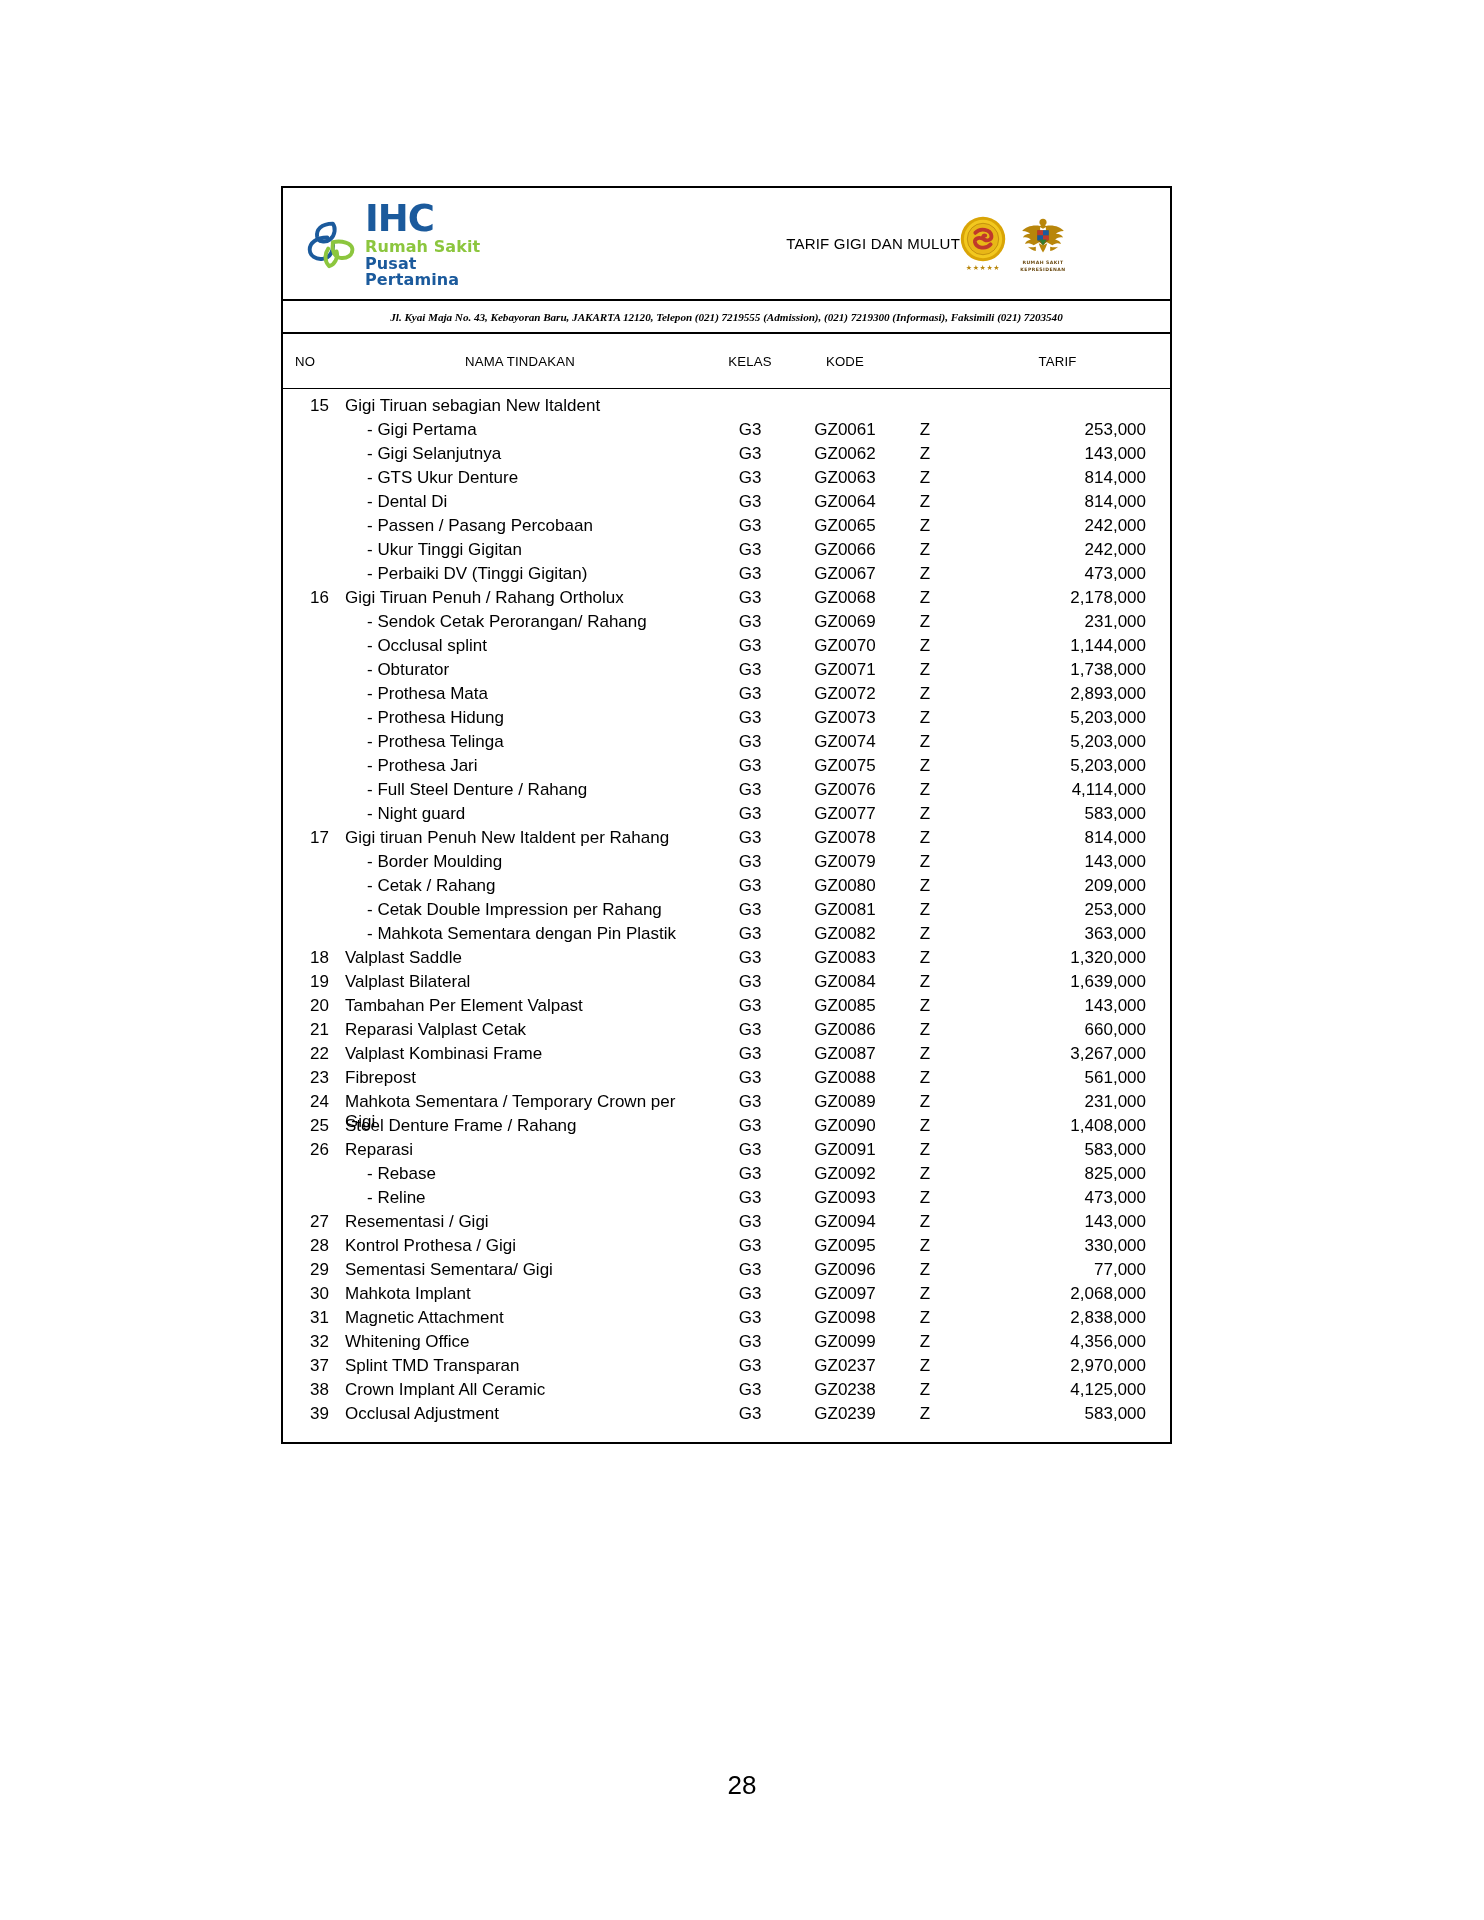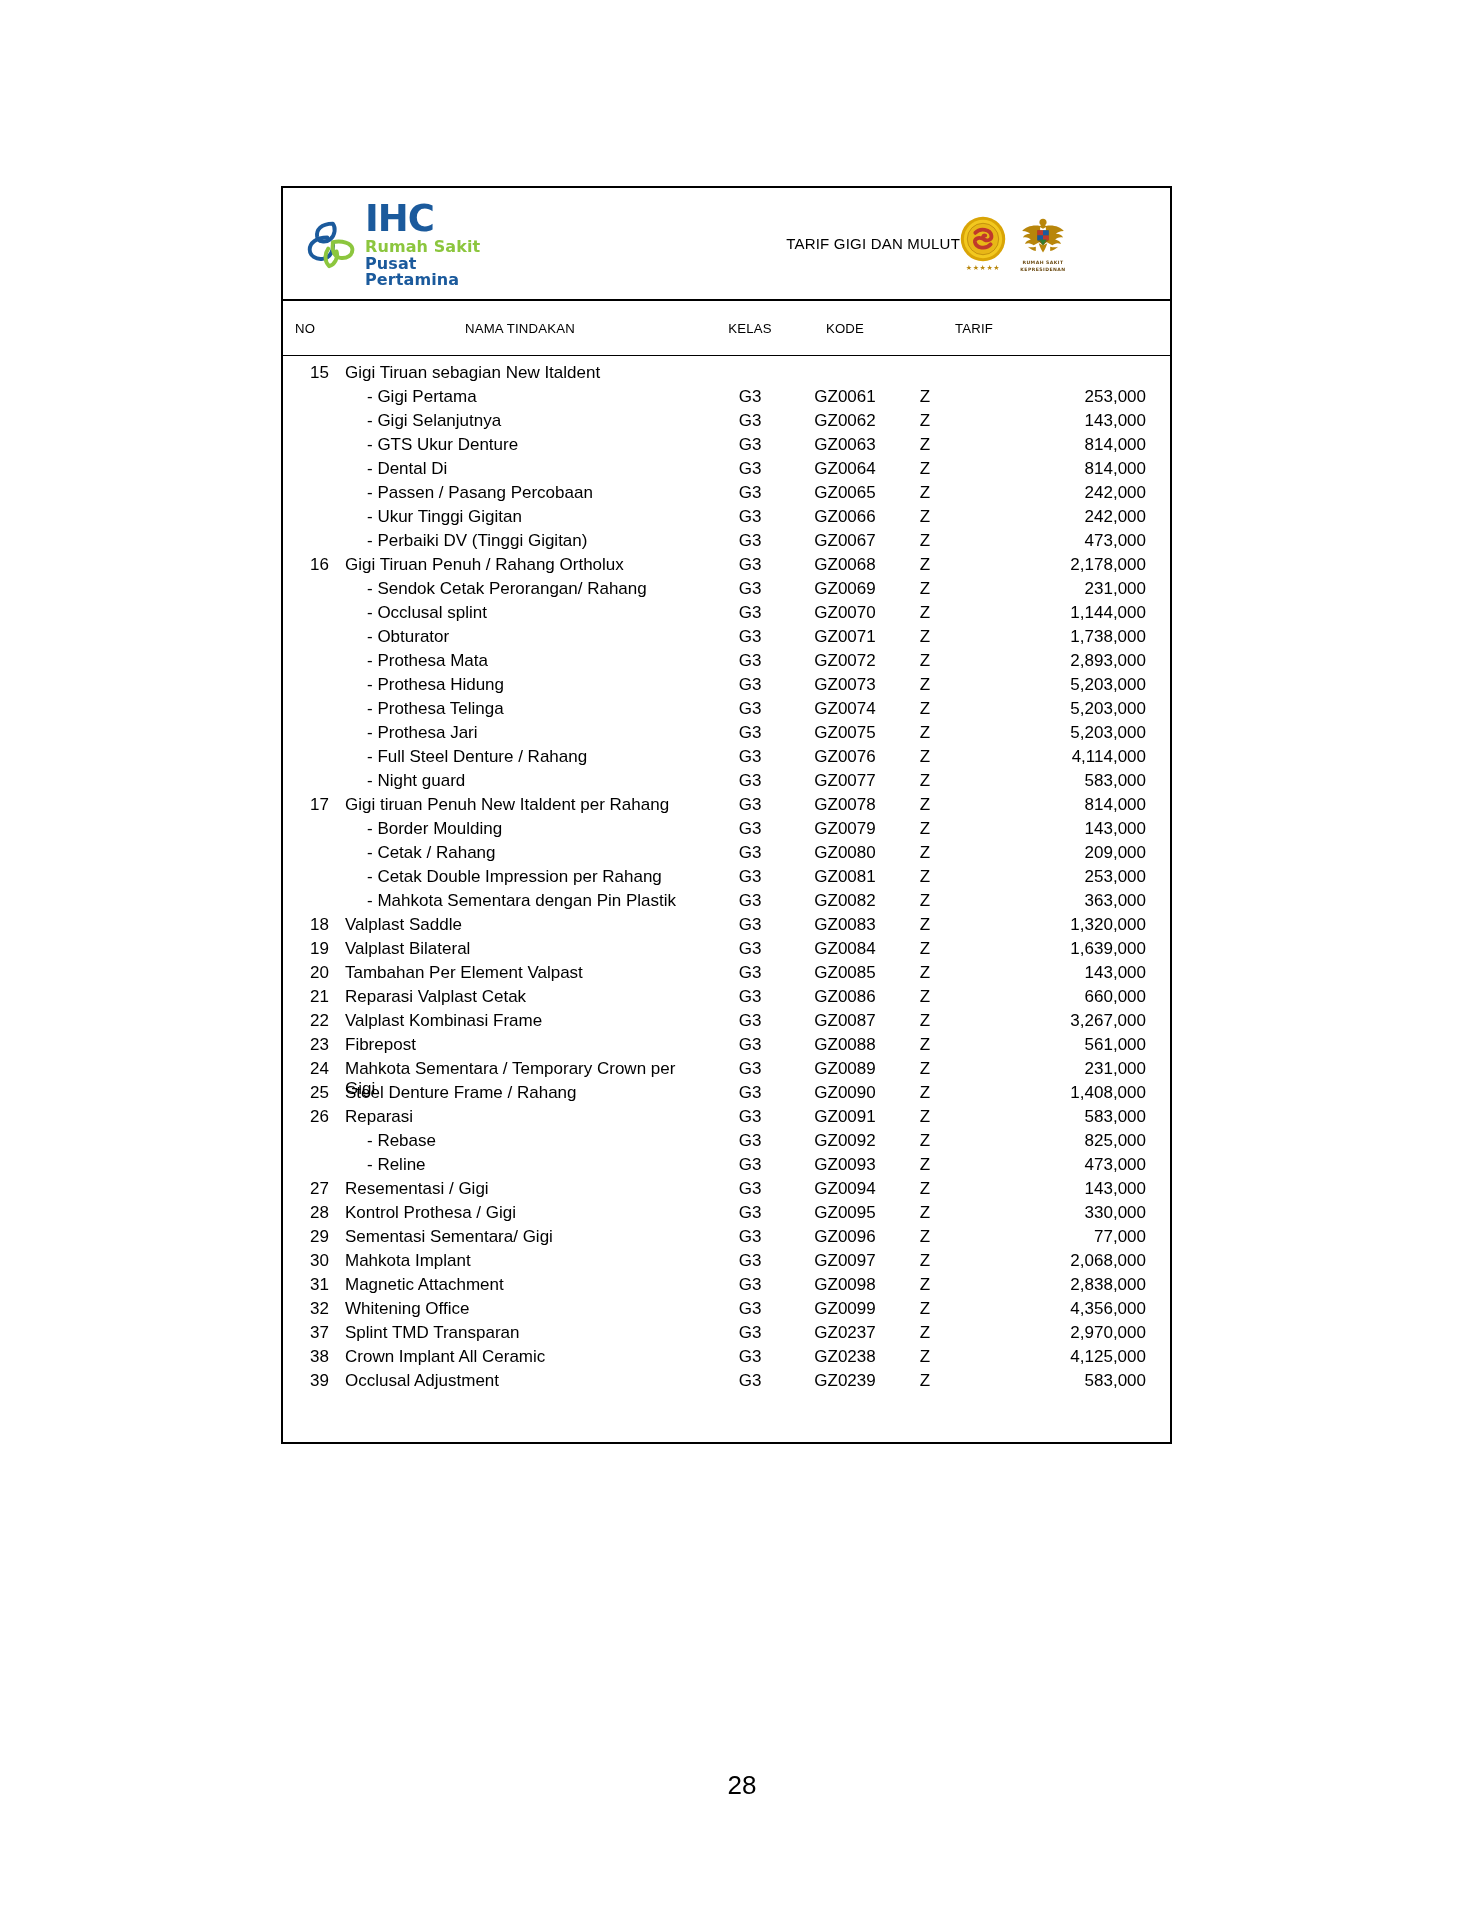--- a/index.html
+++ b/index.html
@@ -151,21 +151,21 @@
   .c-kelas  { width: 90px;  flex: 0 0 auto; text-align: center; }
   .c-kode   { width: 100px; flex: 0 0 auto; text-align: center; }
   .c-z      { width: 60px;  flex: 0 0 auto; text-align: center; }
   .c-tarif  { width: 205px; flex: 0 0 auto; text-align: right; padding-right: 14px; }
 
   .col-header .c-no    { text-align: left; padding-left: 12px; }
   .col-header .c-nama  { text-align: center; padding-left: 0; }
   .col-header .c-kelas { text-align: center; }
   .col-header .c-kode  { text-align: center; }
   .col-header .c-z     { text-align: center; }
-  .col-header .c-tarif { text-align: left; padding-right: 0; }
+  .col-header .c-tarif { text-align: center; padding-right: 0; }
 
   
   .table-body {
     padding-top: 7px;
   }
   .row {
     display: flex;
     align-items: baseline;
     height: 24px;
     font-size: 17px;
@@ -243,20 +243,23 @@
             <path d="M24 29 h8 v7 h-8z" fill="#1b5a9c"></path>
             <path d="M27 35 h10 l-5 8z" fill="#2e7d32"></path>
           </svg>
           <div class="crest-caption">RUMAH SAKIT
 KEPRESIDENAN</div>
         </div>
 
       </div>
     </div>
 
+    <div class="address-strip">
+      <div class="address-text">Jl. Kyai Maja No. 43, Kebayoran Baru, JAKARTA 12120, Telepon (021) 7219555 (Admission), (021) 7219300 (Informasi), Faksimili (021) 7203540</div>
+    </div>
 
     <div class="col-header">
       <div class="c-no">NO</div>
       <div class="c-nama">NAMA TINDAKAN</div>
       <div class="c-kelas">KELAS</div>
       <div class="c-kode">KODE</div>
       <div class="c-z"></div>
       <div class="c-tarif">TARIF</div>
     </div>
 

